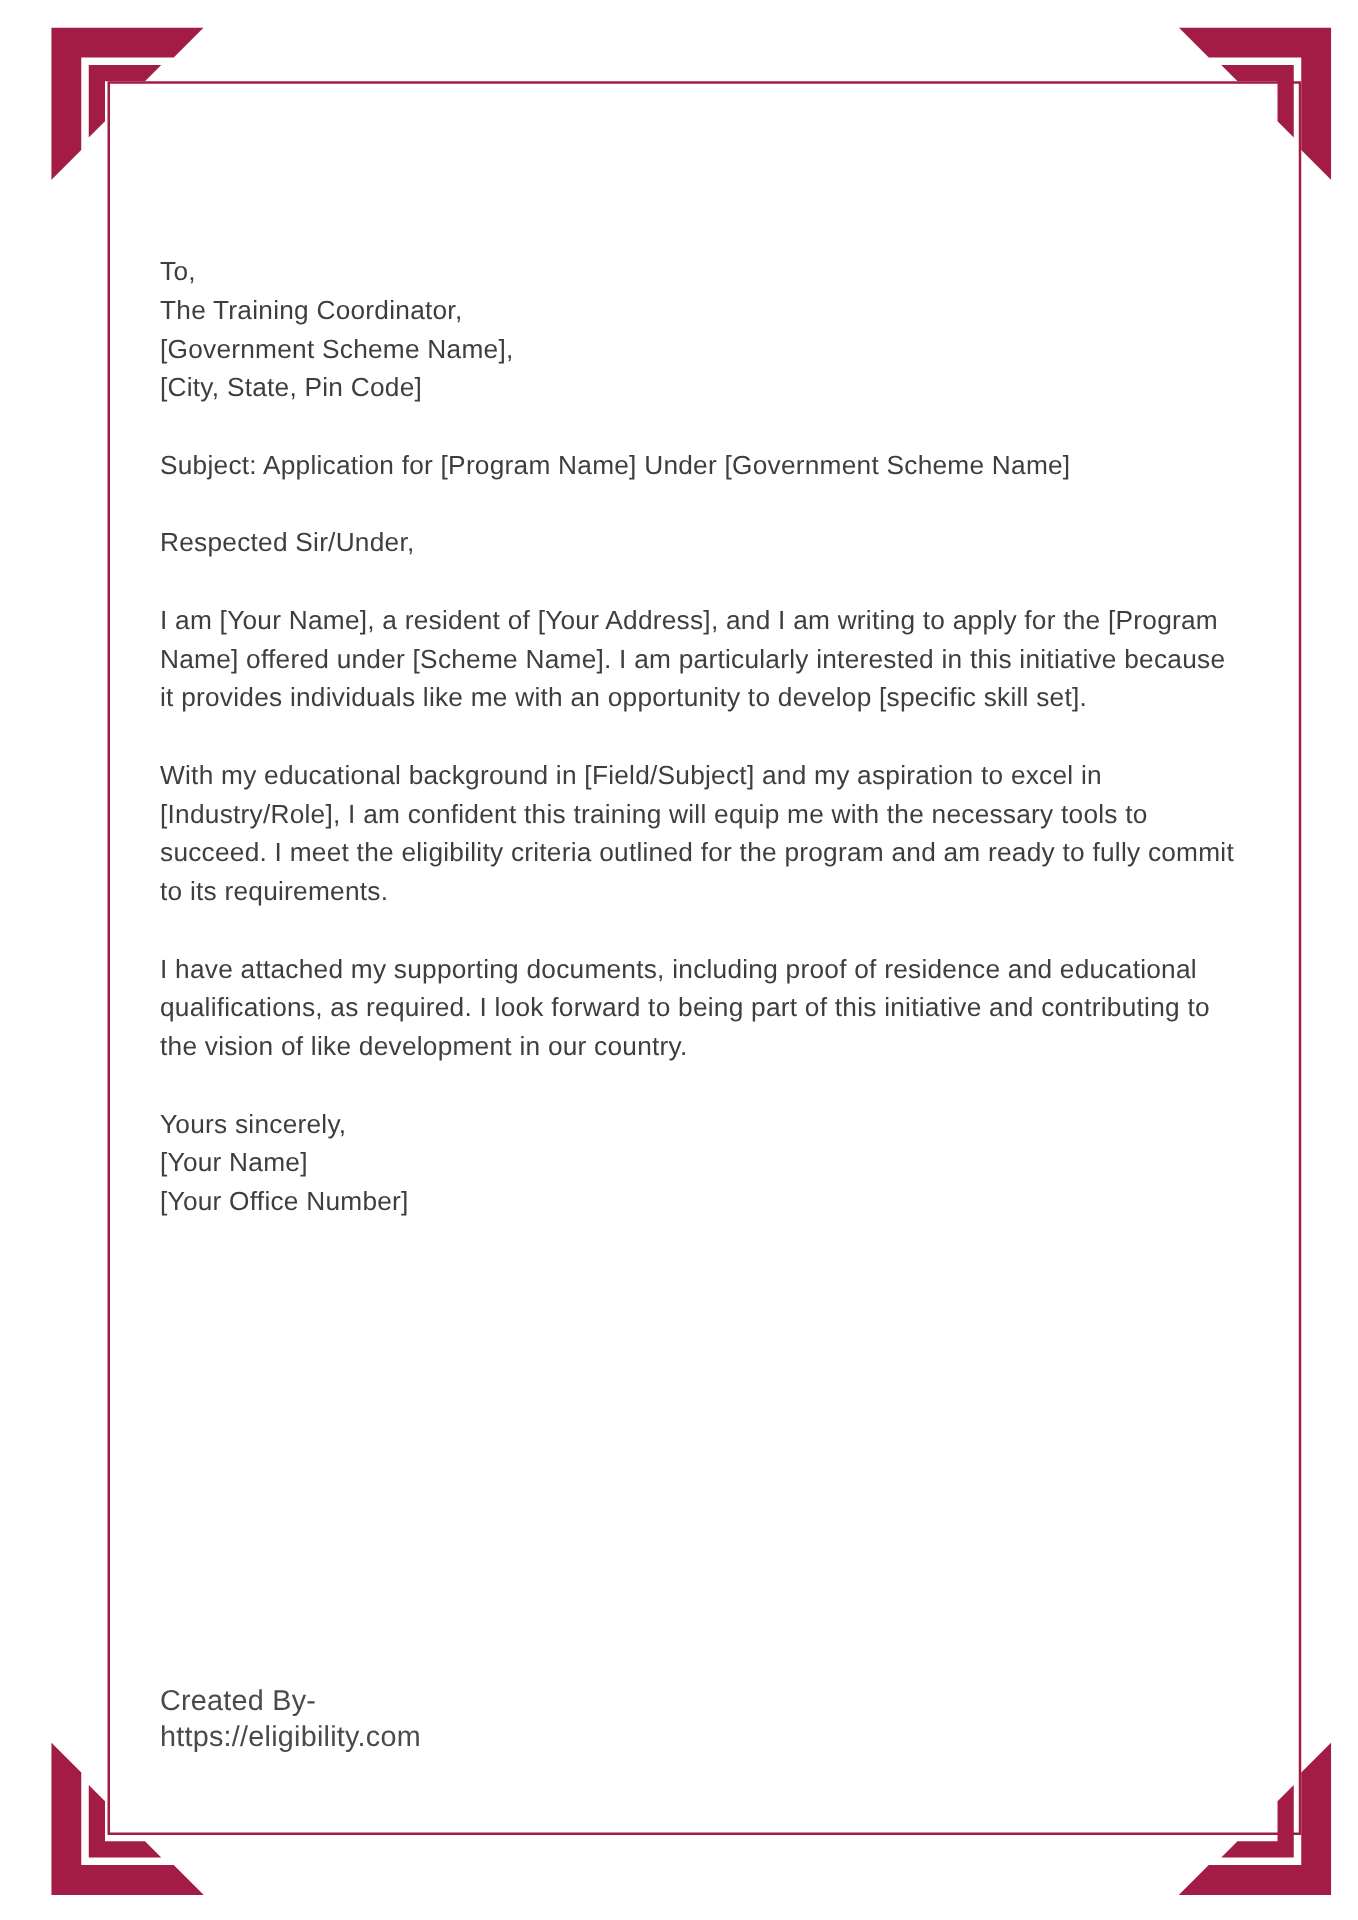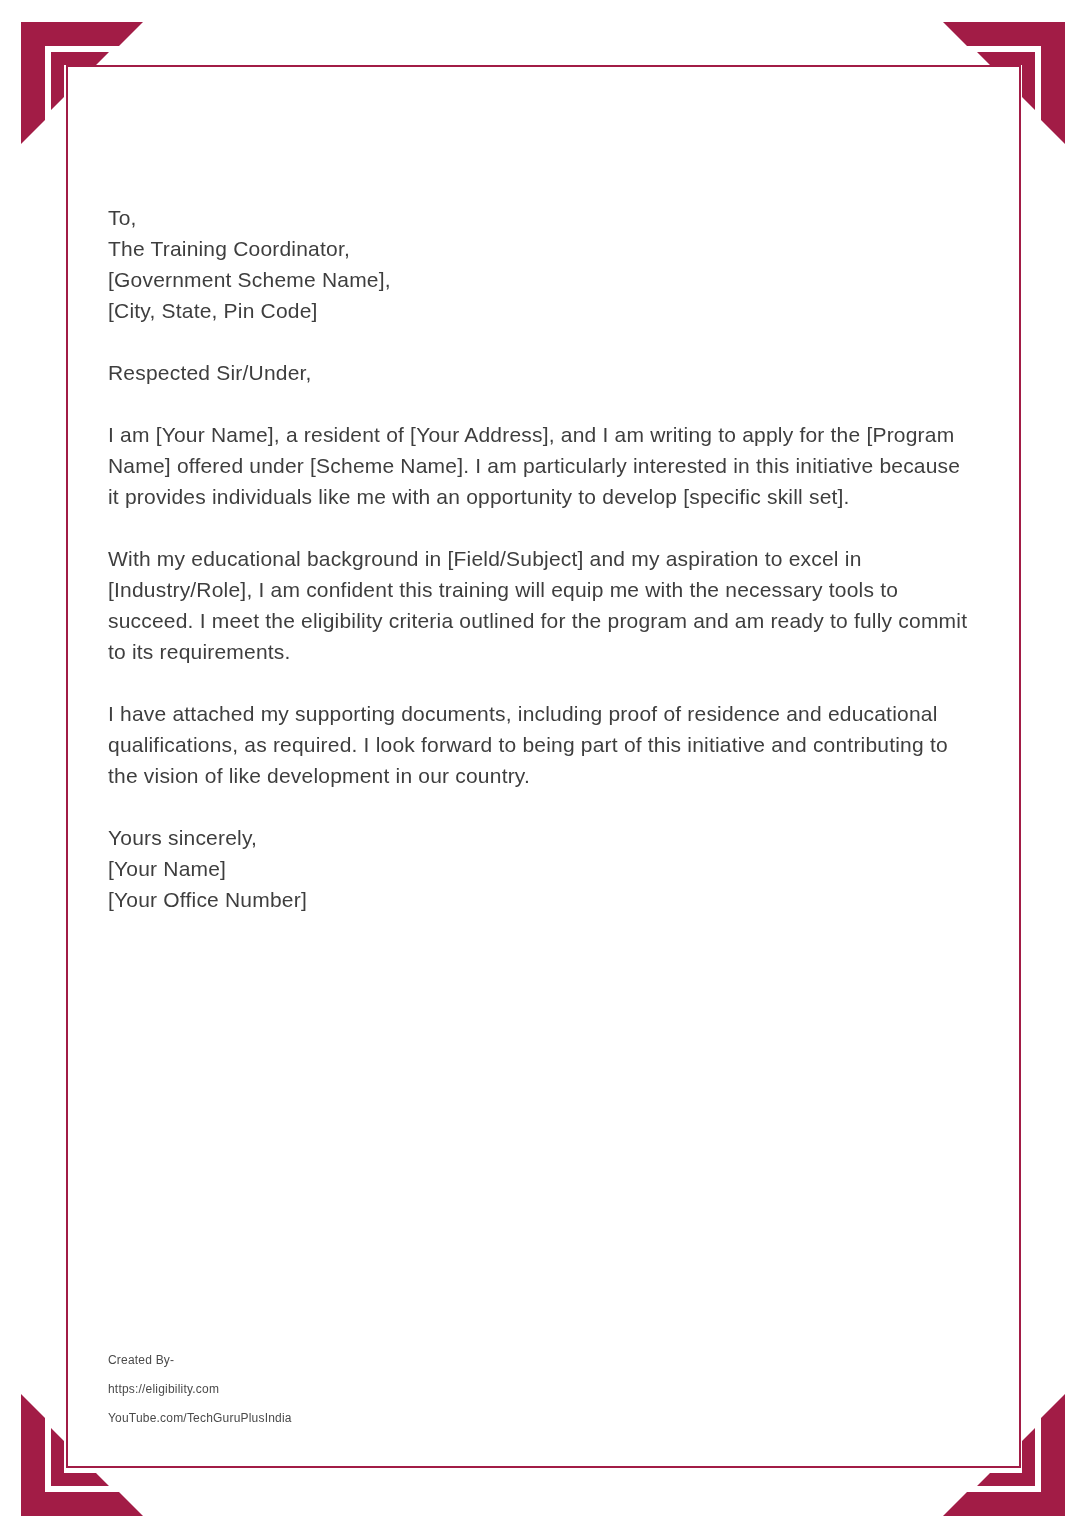--- a/index.html
+++ b/index.html
@@ -14,20 +14,21 @@
     width: 1086px;
     height: 1536px;
     position: relative;
     font-family: "Liberation Sans", sans-serif;
     overflow: hidden;
   }
   .page {
     position: absolute;
     inset: 0;
     background: var(--bg);
+    margin-left: 20px;
   }
   .frame {
     position: absolute;
     left: 66px;
     top: 65px;
     width: 955px;
     height: 1403px;
     border: 2.5px solid var(--accent);
   }
   .corner {
@@ -53,21 +54,21 @@
   }
   .block { margin-bottom: 31px; }
   .block:last-child { margin-bottom: 0; }
   .content p { margin: 0 0 31px 0; }
 
   .footer {
     position: absolute;
     left: 108px;
     top: 1346px;
     color: var(--footer-text);
-    font-size: 12px;
+    font-size: 23px;
     line-height: 29px;
     letter-spacing: 0.2px;
   }
 </style>
 </head>
 <body>
 
 <div class="page">
 
   <div class="frame"></div>
@@ -91,34 +92,34 @@
 
   <div class="content">
 
     <div class="block">
       <div>To,</div>
       <div>The Training Coordinator,</div>
       <div>[Government Scheme Name],</div>
       <div>[City, State, Pin Code]</div>
     </div>
 
+    <div class="block">Subject: Application for [Program Name] Under [Government Scheme Name]</div>
 
     <div class="block">Respected Sir/Under,</div>
 
     <p>I am [Your Name], a resident of [Your Address], and I am writing to apply for the [Program Name] offered under [Scheme Name]. I am particularly interested in this initiative because it provides individuals like me with an opportunity to develop [specific skill set].</p>
     <p>With my educational background in [Field/Subject] and my aspiration to excel in [Industry/Role], I am confident this training will equip me with the necessary tools to succeed. I meet the eligibility criteria outlined for the program and am ready to fully commit to its requirements.</p>
     <p>I have attached my supporting documents, including proof of residence and educational qualifications, as required. I look forward to being part of this initiative and contributing to the vision of like development in our country.</p>
 
     <div class="block">
       <div>Yours sincerely,</div>
       <div>[Your Name]</div>
       <div>[Your Office Number]</div>
     </div>
 
   </div>
 
   <div class="footer">
     <div>Created By-</div>
     <div>https://eligibility.com</div>
-    <div>YouTube.com/TechGuruPlusIndia</div>
   </div>
 
 </div>
 
 </body></html>

